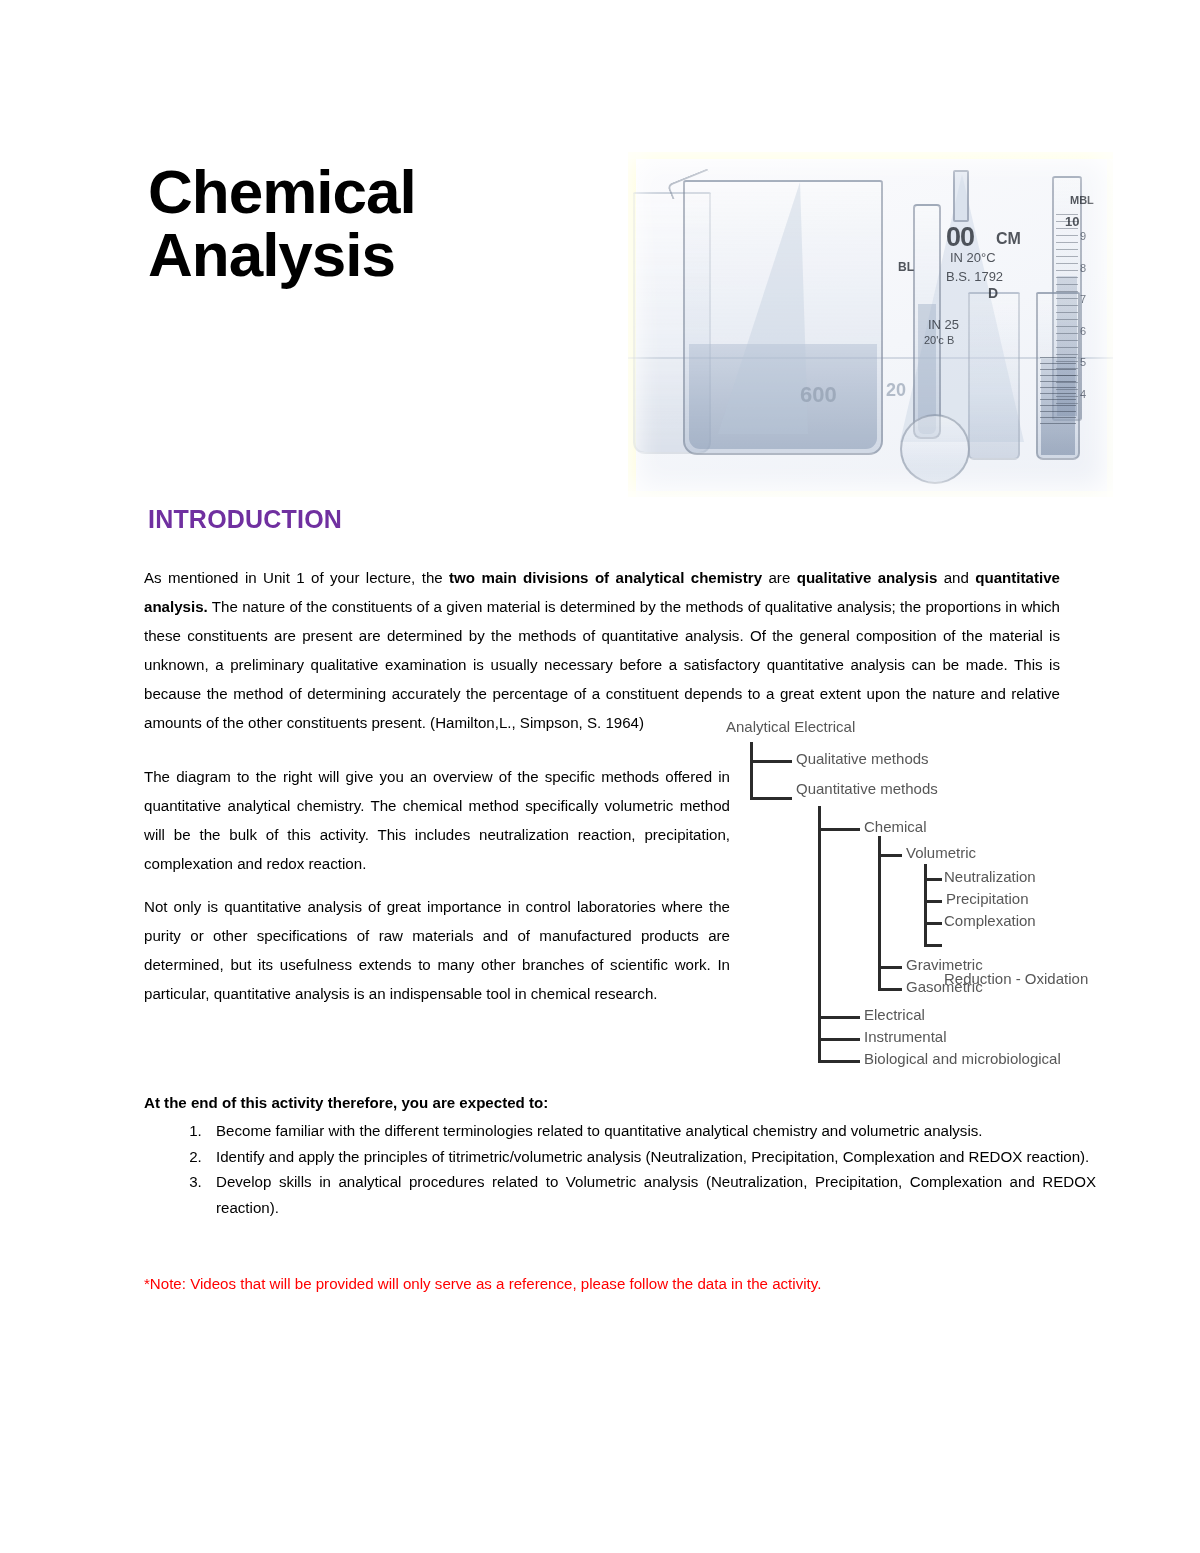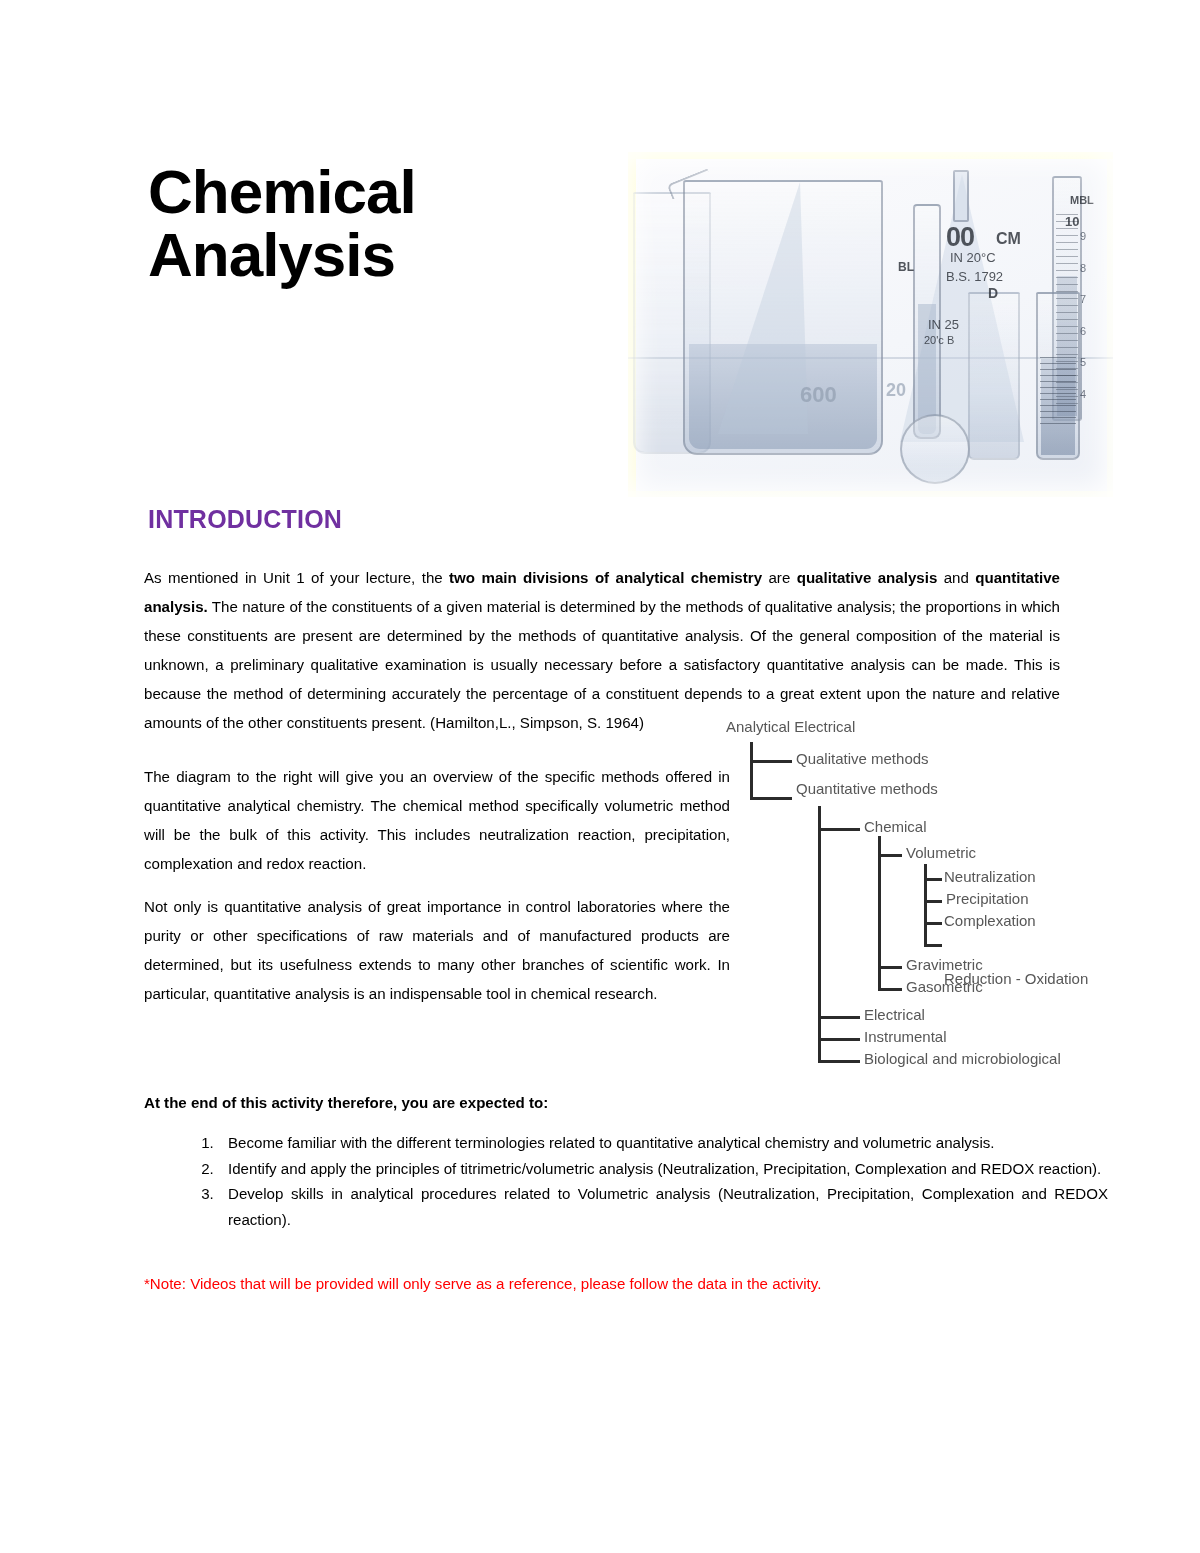--- a/index.html
+++ b/index.html
@@ -271,21 +271,21 @@
     left: 144px;
     top: 1094px;
     font-size: 15.1px;
     font-weight: bold;
   }
   .objectives-list {
     position: absolute;
     left: 144px;
     top: 1118px;
     width: 890px;
-    margin: 12px;
+    margin: 0;
     padding: 0 0 0 62px;
     font-size: 15.1px;
     line-height: 25.5px;
     list-style: decimal;
   }
   .objectives-list li {
     text-align: justify;
     padding-left: 10px;
     margin-bottom: 0;
   }

